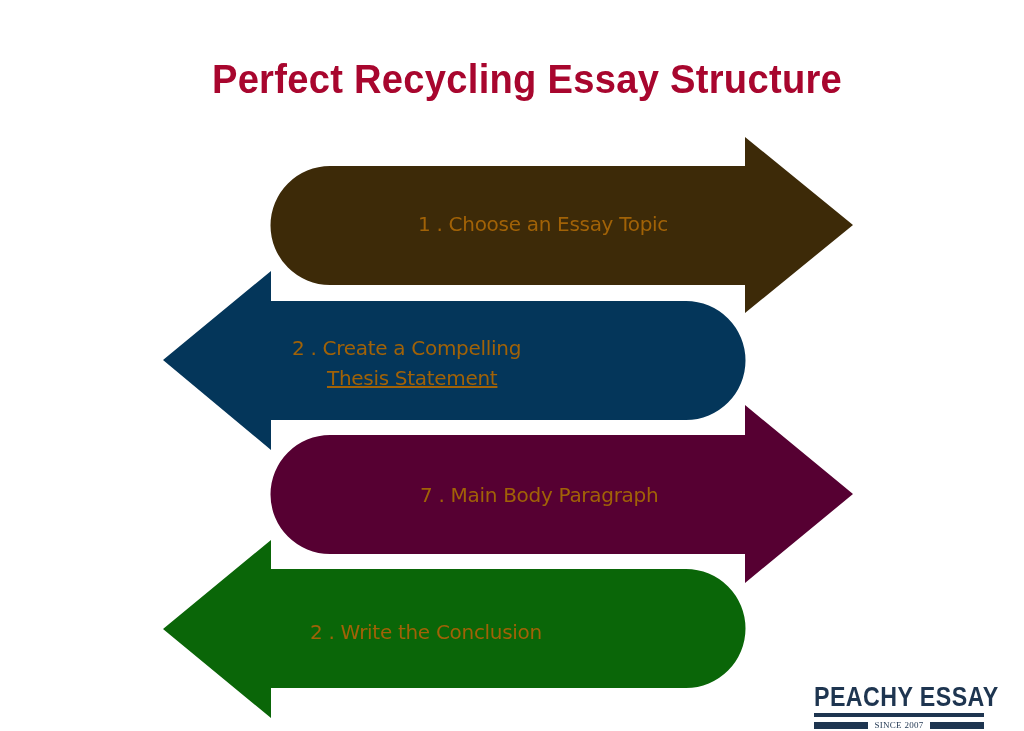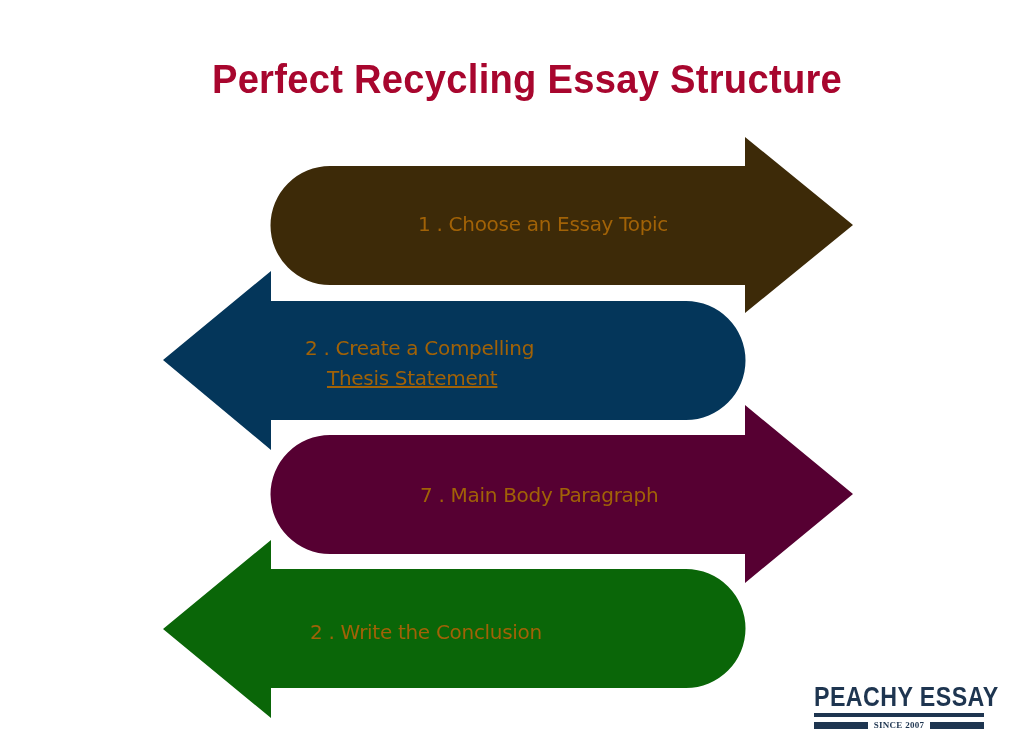--- a/index.html
+++ b/index.html
@@ -17,21 +17,21 @@
   .logo { position:absolute; left:814px; top:683px; width:170px;text-align:center; }
   .logo-name {
     font-family:"Liberation Sans", sans-serif; font-weight:bold; font-size:27px;
     letter-spacing:0.5px; line-height:28px; transform:scaleX(0.86); transform-origin:0 0;
     white-space:nowrap;
   }
   .logo-bar { height:4px; margin-top:2px; width:170px; }
   .logo-since-row { display:flex; align-items:center; margin-top:3px; width:170px; }
   .logo-line { height:7px; flex:1; }
   .logo-since {
-    font-family:"Liberation Serif", serif; font-weight:bold; font-size:9px; padding:0 6px;
+    font-family:"Liberation Serif", serif; font-weight:normal; font-size:9px; padding:0 6px;
     letter-spacing:0.3px; white-space:nowrap;
   }
 </style>
 </head>
 <body>
 
 <div class="title" style="color: rgb(168, 6, 46);">Perfect Recycling Essay Structure</div>
 
 <svg class="diagram" width="1024" height="731" viewBox="0 0 1024 731">
 
@@ -39,21 +39,21 @@
 
   <path class="arrow" d="M 686 301 L 271 301 L 271 271 L 163 360 L 271 450 L 271 420 L 686 420 A 59.5 59.5 0 0 0 686 301 Z" fill="#04365a"></path>
 
   <path class="arrow" d="M 330 435 L 745 435 L 745 405 L 853 494 L 745 583 L 745 554 L 330 554 A 59.5 59.5 0 0 1 330 435 Z" fill="#560032"></path>
 
   <path class="arrow" d="M 686 569 L 271 569 L 271 540 L 163 629 L 271 718 L 271 688 L 686 688 A 59.5 59.5 0 0 0 686 569 Z" fill="#0a6608"></path>
 </svg>
 
 <div class="step-label" style="left:418px; top:209px;">1 . Choose an Essay Topic</div>
 
-<div class="step-label" style="left:305px; top:333px;">2 . Create a Compelling</div>
+<div class="step-label" style="left:292px; top:333px;">2 . Create a Compelling</div>
 <div class="step-label" style="left:327px; top:363px;text-decoration:underline;">Thesis Statement</div>
 
 <div class="step-label" style="left:420px; top:480px;">7 . Main Body Paragraph</div>
 
 <div class="step-label" style="left:310px; top:617px;">2 . Write the Conclusion</div>
 
 <div class="logo">
   <div class="logo-name" style="color: rgb(30, 53, 80);">PEACHY ESSAY</div>
   <div class="logo-bar" style="background: rgb(30, 53, 80);"></div>
   <div class="logo-since-row">

